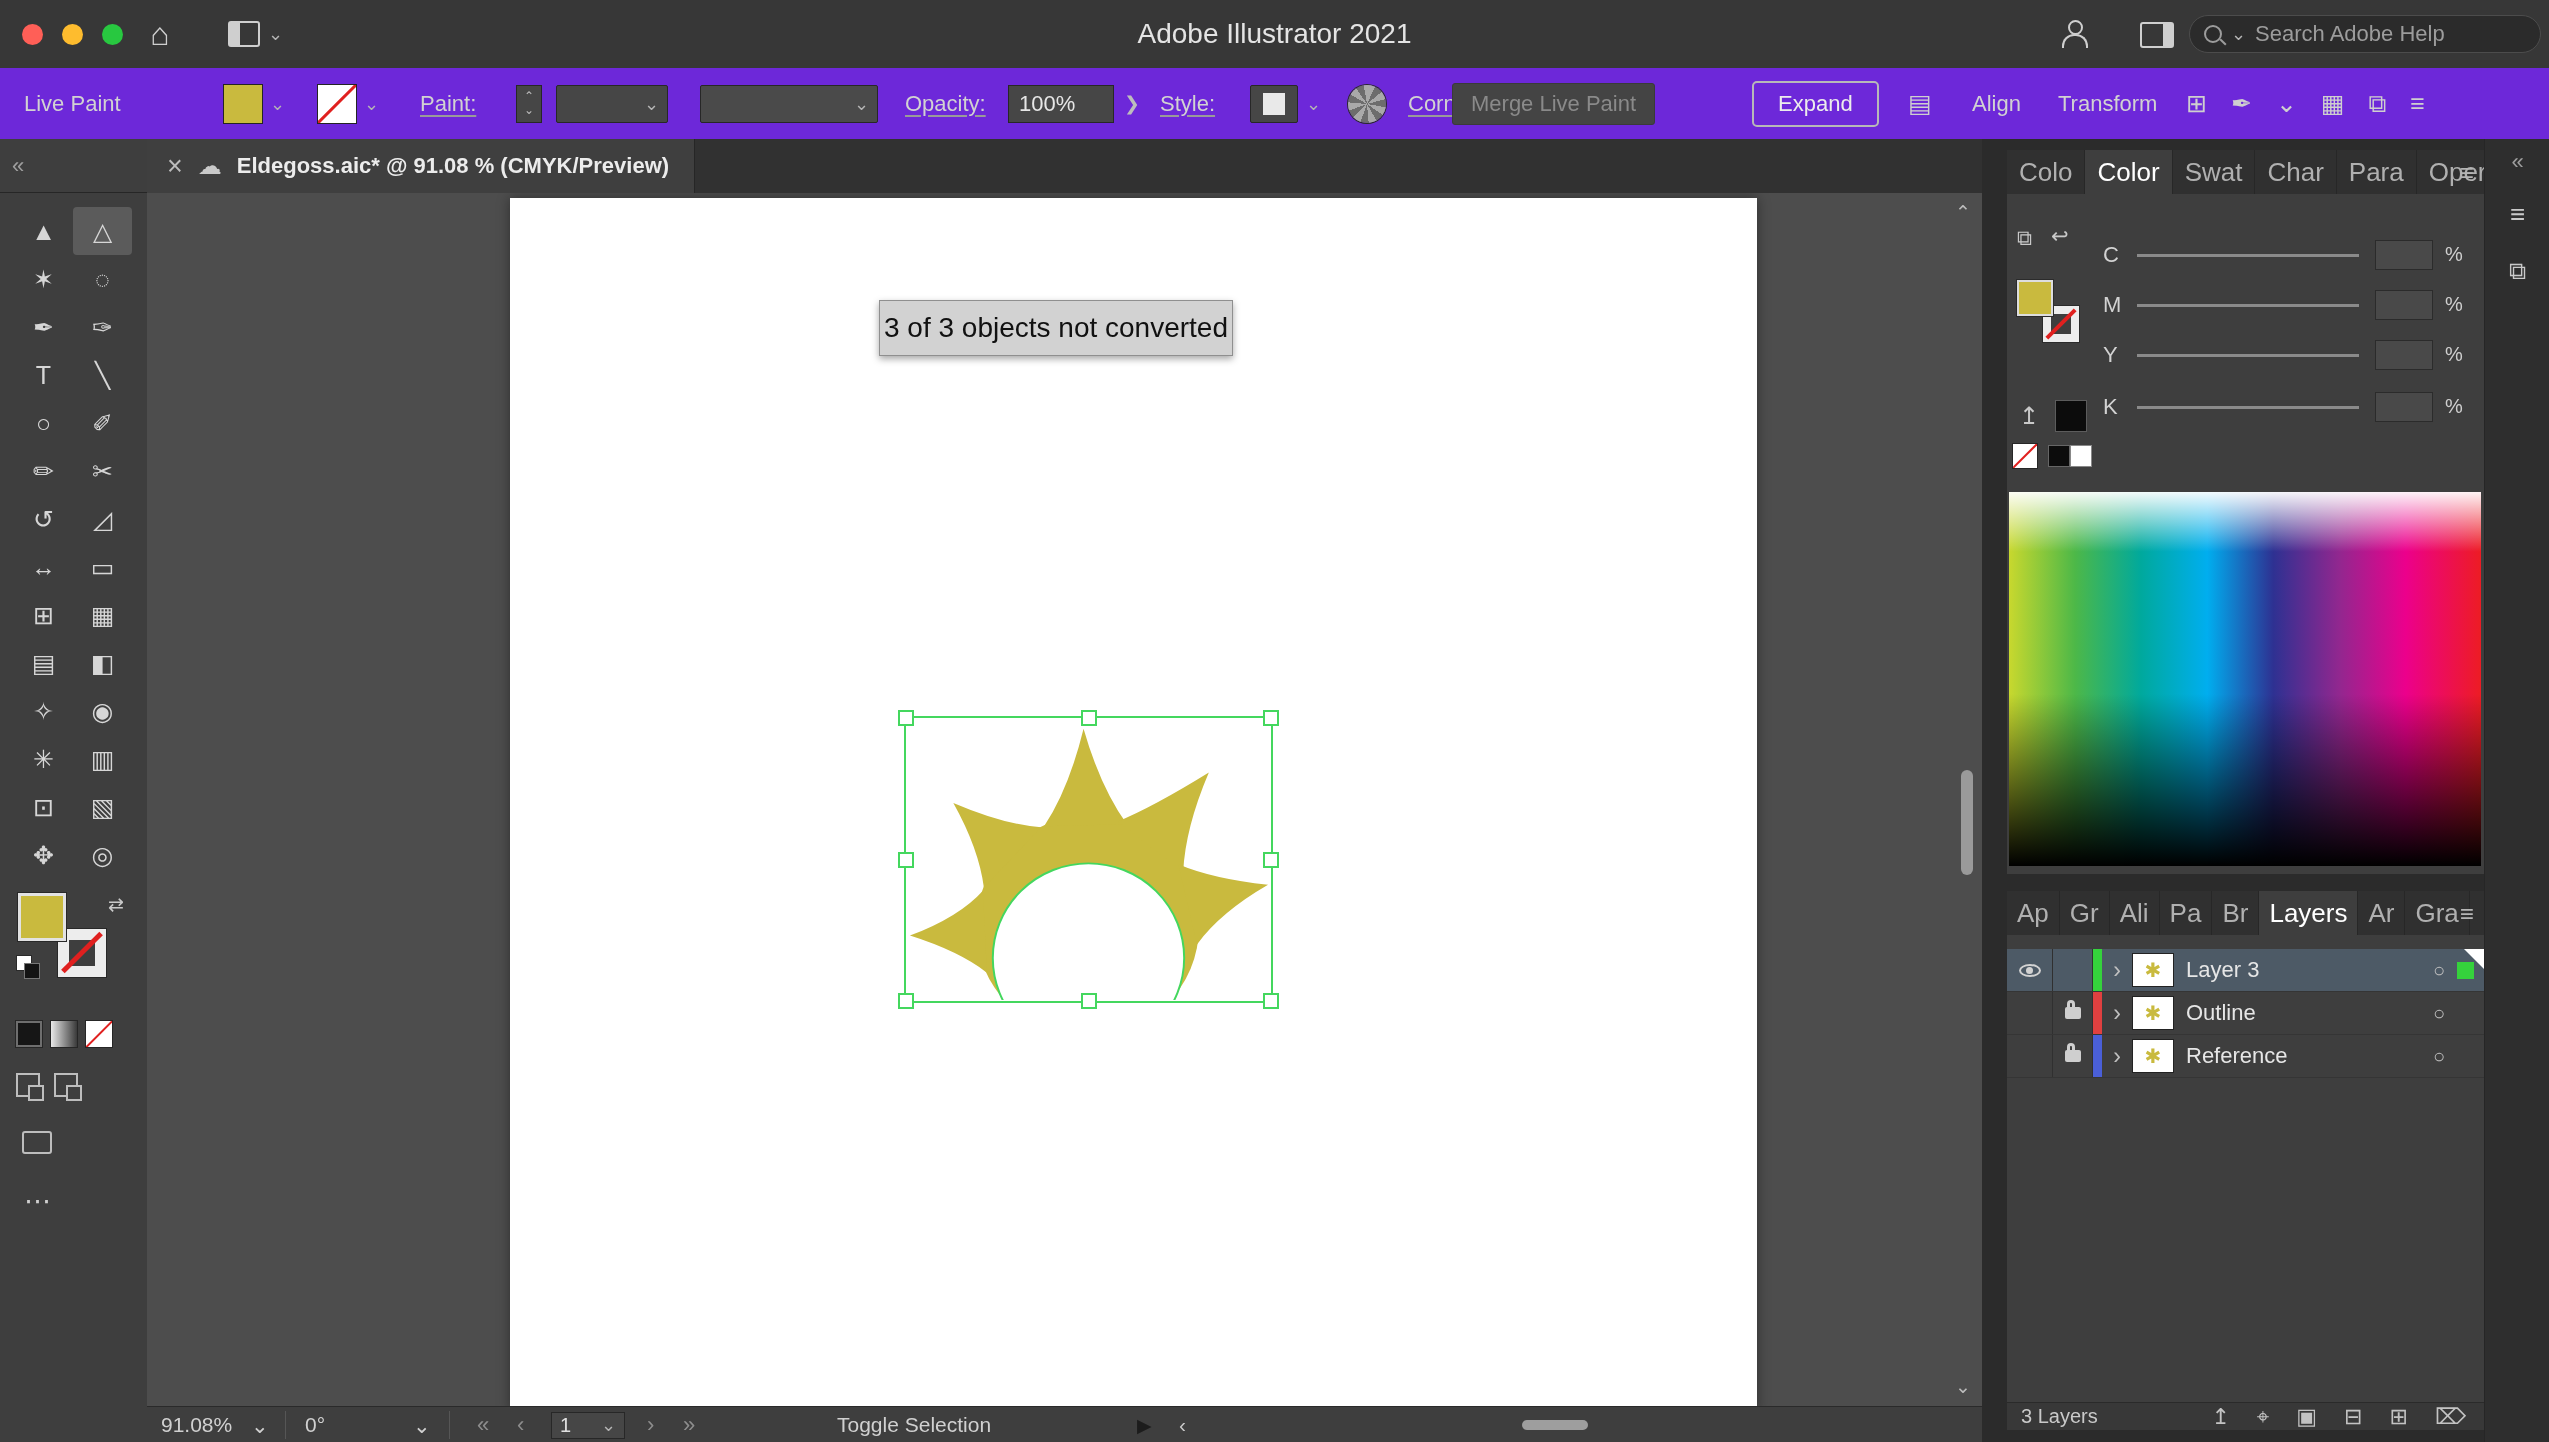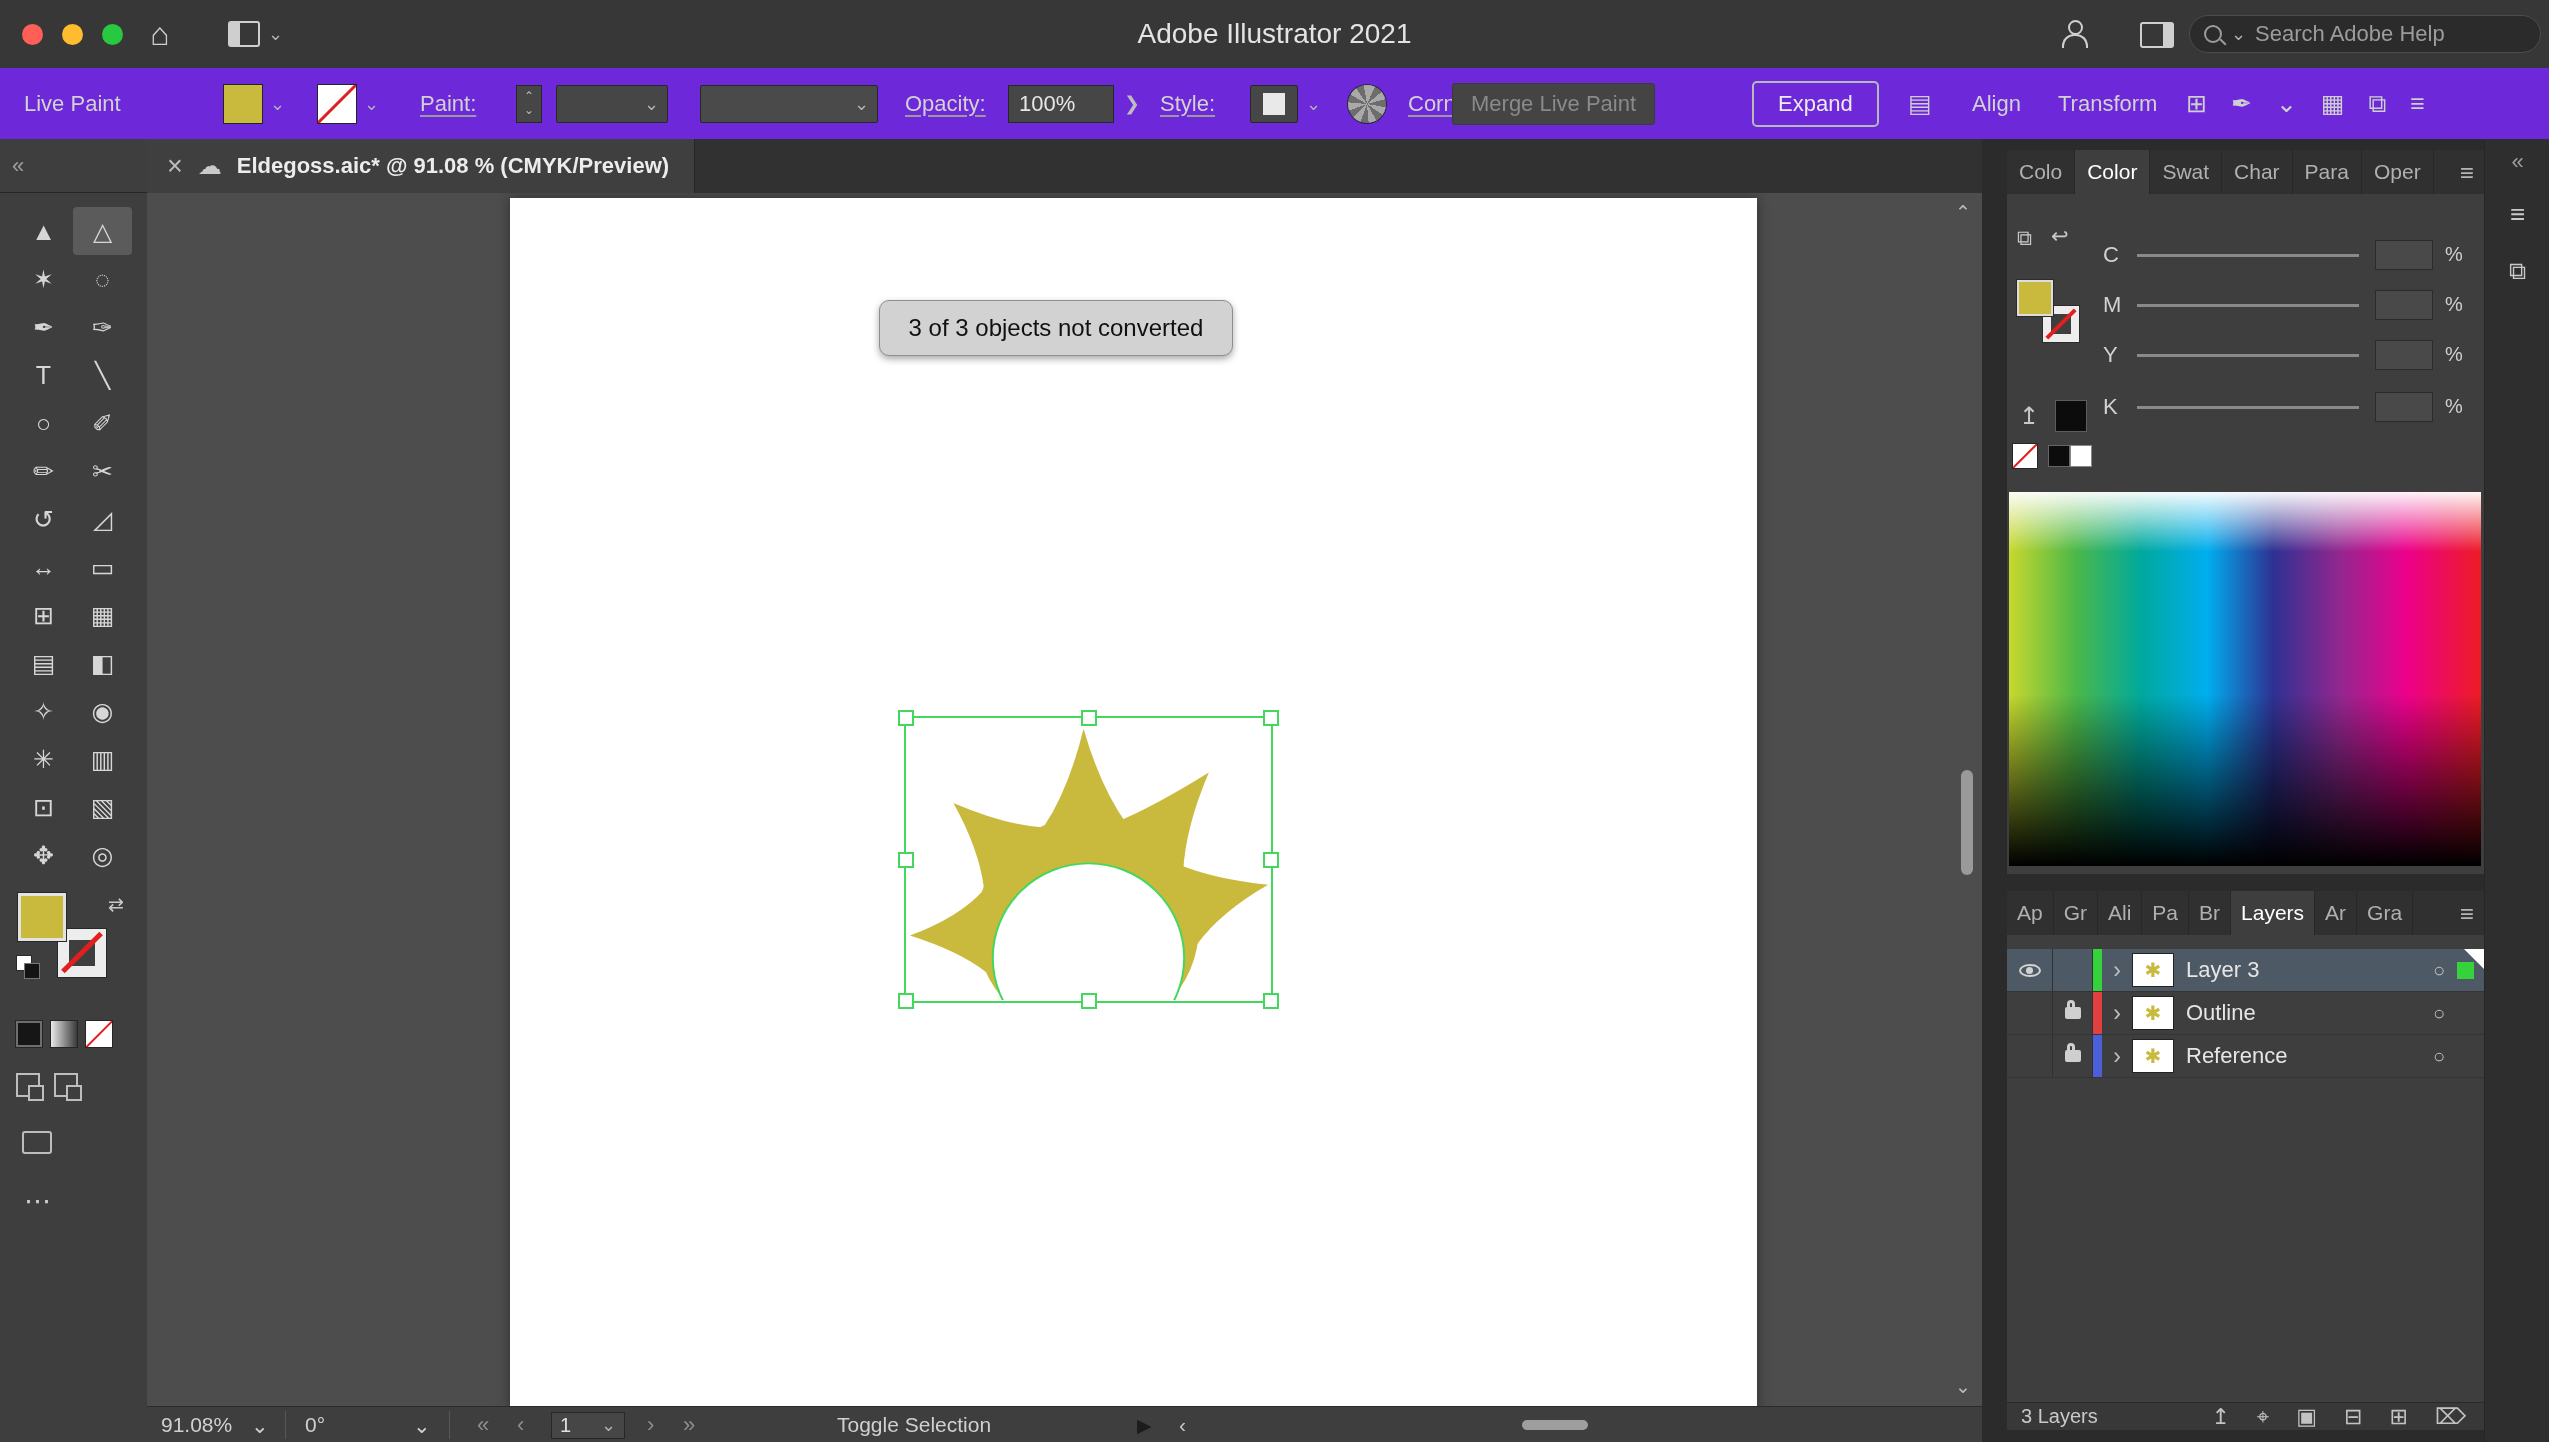--- a/index.html
+++ b/index.html
@@ -81,42 +81,42 @@
   #drawmodes{position:absolute;left:16px;top:880px;display:flex;gap:14px;align-items:center;}
   .dmicon{width:24px;height:24px;border:2px solid #bdbdbd;position:relative;box-sizing:border-box;}
   .dmicon::after{content:'';position:absolute;right:-6px;bottom:-6px;width:12px;height:12px;background:#3e3e3e;border:2px solid #bdbdbd;}
   #screenmode{position:absolute;left:22px;top:938px;width:30px;height:23px;border:2px solid #bdbdbd;border-radius:3px;box-sizing:border-box;}
   #moretools{position:absolute;left:24px;top:992px;font-size:27px;color:#cfcfcf;}
 
   
   #canvas{position:absolute;left:147px;top:193px;width:1835px;height:1213px;background:#4d4d4d;overflow:hidden;}
   #artboard{position:absolute;left:363px;top:5px;width:1247px;height:1213px;background:#ffffff;box-shadow:0 0 12px rgba(0,0,0,.4);}
   #tooltip{position:absolute;left:732px;top:107px;width:352px;height:54px;background:#d2d2d2;border:1px solid #8f8f8f;
-           border-radius:10px;color:#111;font-size:24px;display:flex;align-items:center;justify-content:center;
+           border-radius:0;color:#111;font-size:28px;display:flex;align-items:center;justify-content:center;
            box-shadow:0 3px 7px rgba(0,0,0,.35);}
   #selection{position:absolute;left:757px;top:523px;width:369px;height:287px;border:2px solid var(--sel,#44d75e);box-sizing:border-box;}
   #selection svg{position:absolute;left:-1px;top:-1px;}
   .handle{position:absolute;width:16px;height:16px;background:#fff;border:2px solid var(--sel,#44d75e);box-sizing:border-box;}
   .vscroll-thumb{position:absolute;left:1814px;top:577px;width:12px;height:105px;border-radius:6px;background:#9a9a9a;}
   .vscroll-chev{position:absolute;left:1808px;font-size:19px;color:#bdbdbd;}
 
   
   #statusbar{position:absolute;left:147px;top:1406px;width:1835px;height:36px;background:#3e3e3e;border-top:1px solid #2a2a2a;}
   .sb{position:absolute;top:0;height:100%;display:flex;align-items:center;gap:7px;font-size:21px;color:#d0d0d0;white-space:nowrap;}
   .sbdiv{position:absolute;top:4px;bottom:4px;width:1px;background:#565656;}
   .navg{color:#8d8d8d;font-size:22px;}
   .abox{width:74px;height:27px;background:#464646;border:1px solid #272727;display:flex;align-items:center;
         justify-content:space-between;padding:0 8px;box-sizing:border-box;color:#e0e0e0;font-size:20px;}
   .hscroll{position:absolute;left:1375px;top:13px;width:66px;height:10px;border-radius:5px;background:#9e9e9e;}
 
   
   #rgap{position:absolute;left:1982px;top:139px;width:25px;height:1303px;background:#2b2b2b;}
   #rpanel{position:absolute;left:2007px;top:139px;width:477px;height:1303px;background:#2b2b2b;}
   .tabrow{position:absolute;left:0;width:100%;height:44px;background:#303030;display:flex;align-items:stretch;}
-  .ptab{display:flex;align-items:center;padding:0 12px;font-size:21px;color:#b0b0b0;border-right:1px solid #272727;}
+  .ptab{display:flex;align-items:center;padding:0 12px;font-size:26px;color:#b0b0b0;border-right:1px solid #272727;}
   .ptab.active{background:#3e3e3e;color:#ffffff;}
   .tabmenu{position:absolute;right:10px;top:9px;font-size:24px;color:#b5b5b5;}
   #colorbody{position:absolute;left:0;top:55px;width:477px;height:680px;background:#3e3e3e;}
   .cp-icon{position:absolute;font-size:21px;color:#c9c9c9;}
   .mini-fill{position:absolute;left:10px;top:86px;width:36px;height:36px;border:2px solid #ddd;box-shadow:0 0 0 1px #2b2b2b;z-index:2;box-sizing:border-box;}
   .mini-stroke{position:absolute;left:36px;top:112px;width:36px;height:36px;border:8px solid #ededed;box-shadow:0 0 0 1px #2b2b2b;z-index:1;box-sizing:border-box;}
   .mini-stroke::after{content:'';position:absolute;left:-10px;top:8px;width:40px;height:4px;background:#e0201f;transform:rotate(-45deg);}
   .blacksw{position:absolute;left:48px;top:206px;width:30px;height:30px;background:#0c0c0c;border:1px solid #5c5c5c;}
   .chan{position:absolute;left:0;width:100%;height:32px;}
   .chan:nth-of-type(1){top:46px;} .chan:nth-of-type(2){top:96px;}

